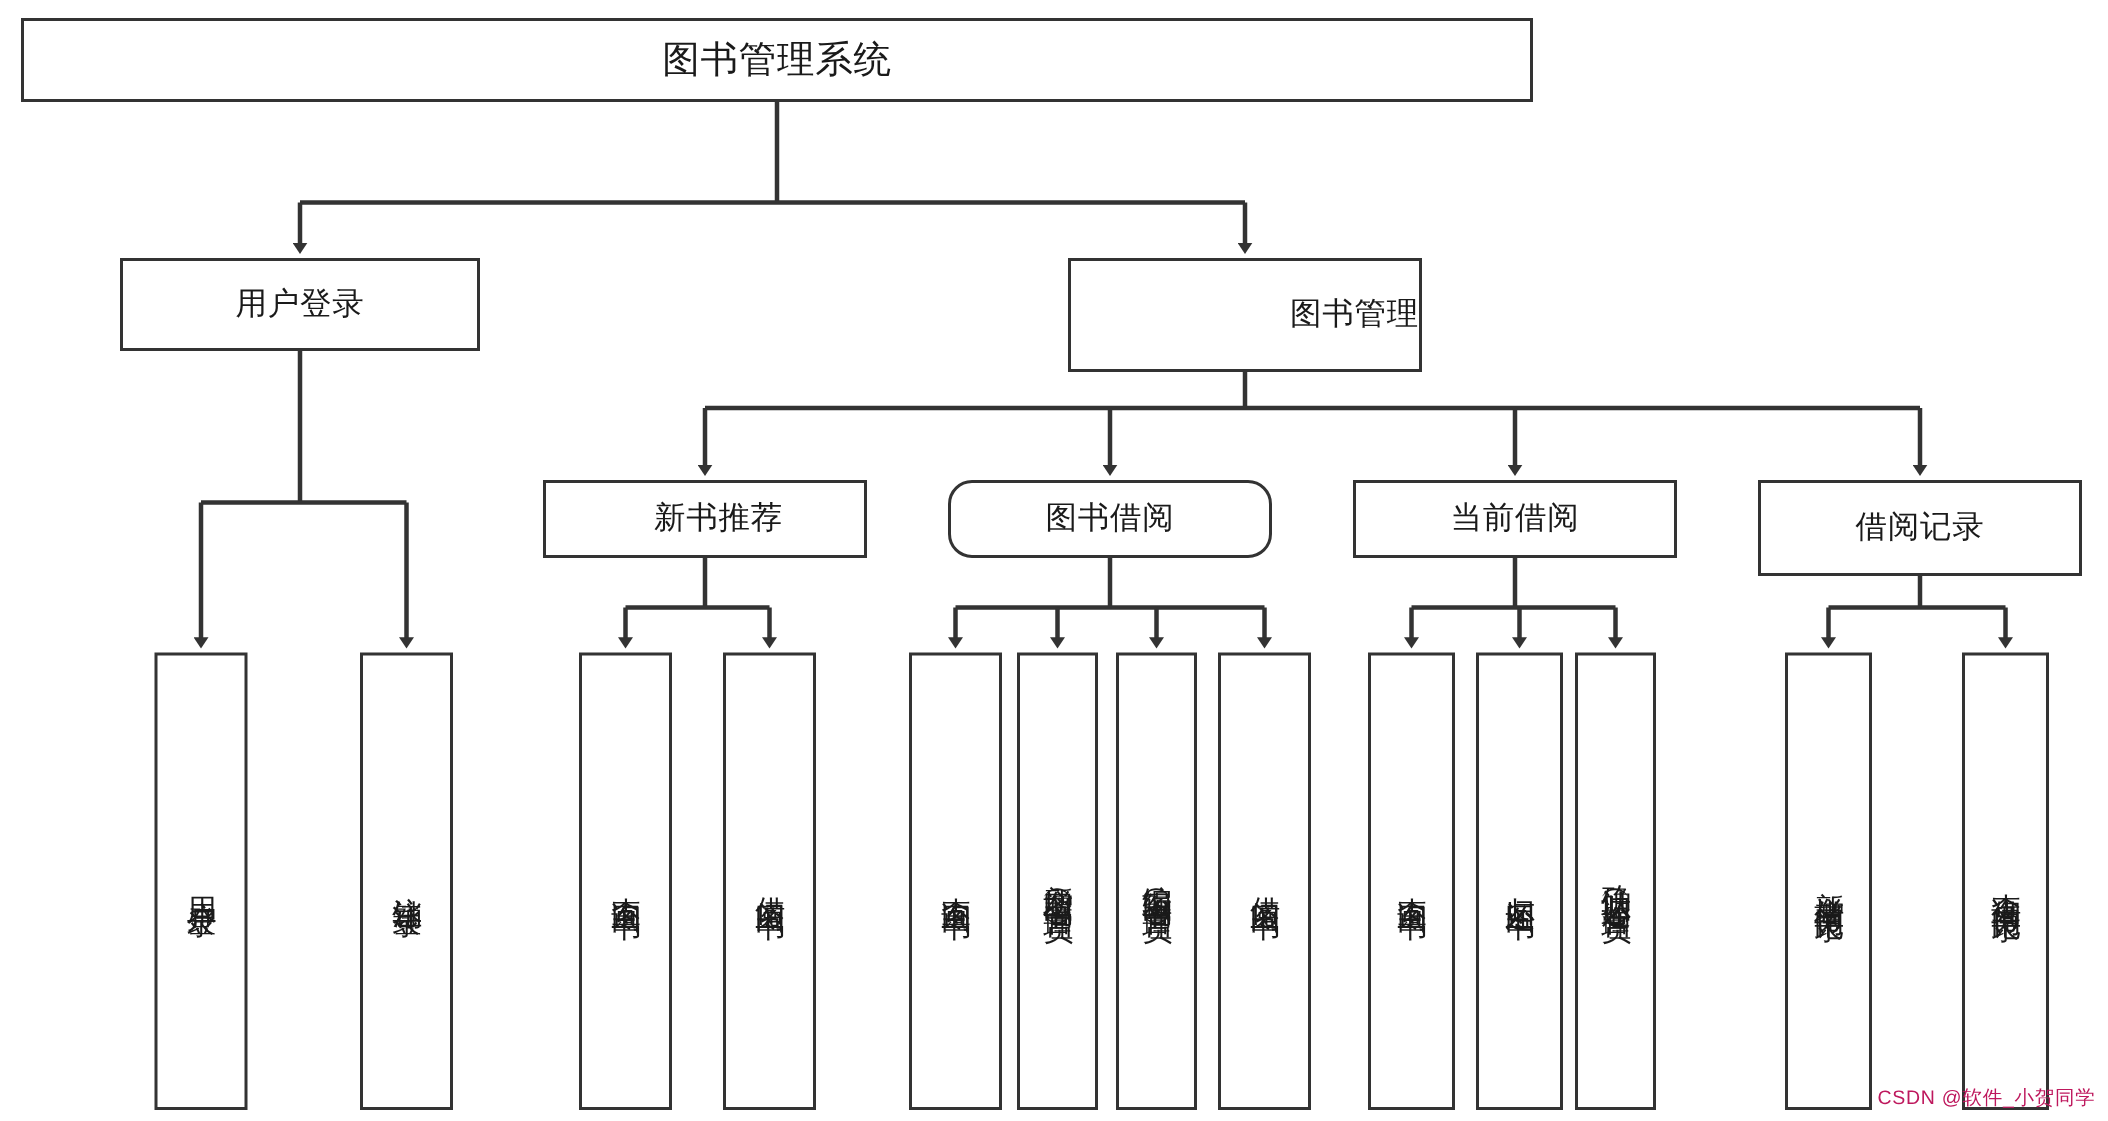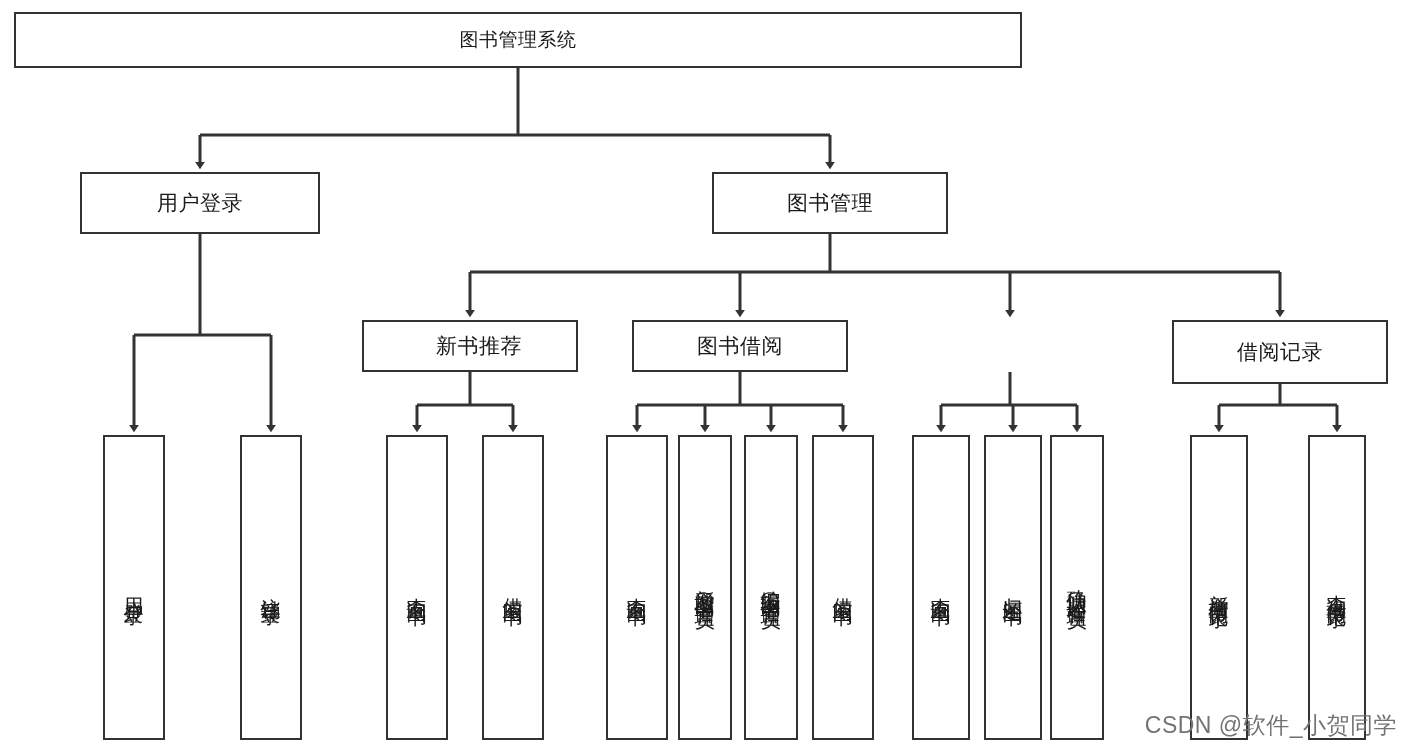--- a/index.html
+++ b/index.html
@@ -34,42 +34,42 @@
     align-items: center;
     justify-content: center;
     color: #1a1a1a;
   }
   .node.h {
     font-size: 21px;
     line-height: 1.2;
     letter-spacing: 0.5px;
   }
   .node.title-node {
-    font-size: 19px;
+    font-size: 25px;
   }
   .node.v {
     font-size: 20px;
     align-items: center;
     justify-content: center;
     padding-top: 4px;
     padding-bottom: 4px;
   }
   .vtext {
     writing-mode: vertical-rl;
     text-orientation: upright;
     letter-spacing: 3px;
     line-height: 1;
     white-space: nowrap;
   }
   .watermark {
     position: absolute;
     right: 8px;
     bottom: 6px;
-    font-size: 23px;
-    color: #737373;
+    font-size: 13px;
+    color: #be185d;
     letter-spacing: 0.5px;
     white-space: nowrap;
   }
 </style>
 </head>
 <body>
 
 <div id="canvas">
 
   <svg class="wires" viewBox="0 0 1405 747" xmlns="http://www.w3.org/2000/svg">
@@ -123,32 +123,35 @@
   </svg>
 
   <div class="node h title-node" style="left:14px; top:12px; width:1008px; height:56px;">
     <span>图书管理系统</span>
   </div>
 
   <div class="node h" style="left:80px; top:172px; width:240px; height:62px;">
     <span>用户登录</span>
   </div>
 
-  <div class="node h" style="left:712px; top:172px; width:236px; height:62px;">
+  <div class="node h" style="left:712px; top:172px; width:236px; height:76px;justify-content:flex-end;">
     <span>图书管理</span>
   </div>
 
   <div class="node h" style="left:362px; top:320px; width:216px; height:52px;padding-left:18px;">
     <span>新书推荐</span>
   </div>
 
-  <div class="node h" style="left:632px; top:320px; width:216px; height:52px;">
+  <div class="node h" style="left:632px; top:320px; width:216px; height:52px;border-radius:16px;">
     <span>图书借阅</span>
   </div>
 
+  <div class="node h" style="left:902px; top:320px; width:216px; height:52px;">
+    <span>当前借阅</span>
+  </div>
 
   <div class="node h" style="left:1172px; top:320px; width:216px; height:64px;">
     <span>借阅记录</span>
   </div>
 
   <div class="node v" style="left:103px; top:435px; width:62px; height:305px;">
     <span class="vtext">用户登录</span>
   </div>
 
   <div class="node v" style="left:240px; top:435px; width:62px; height:305px;">

